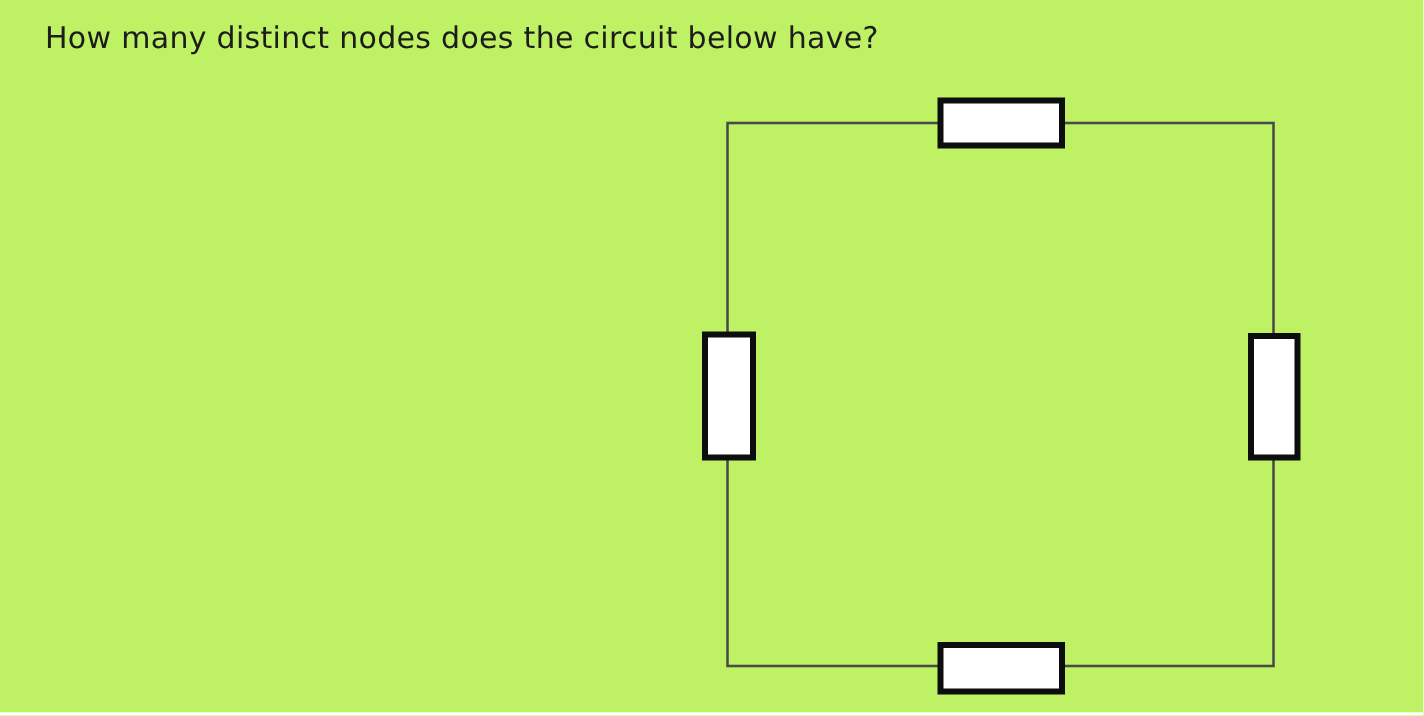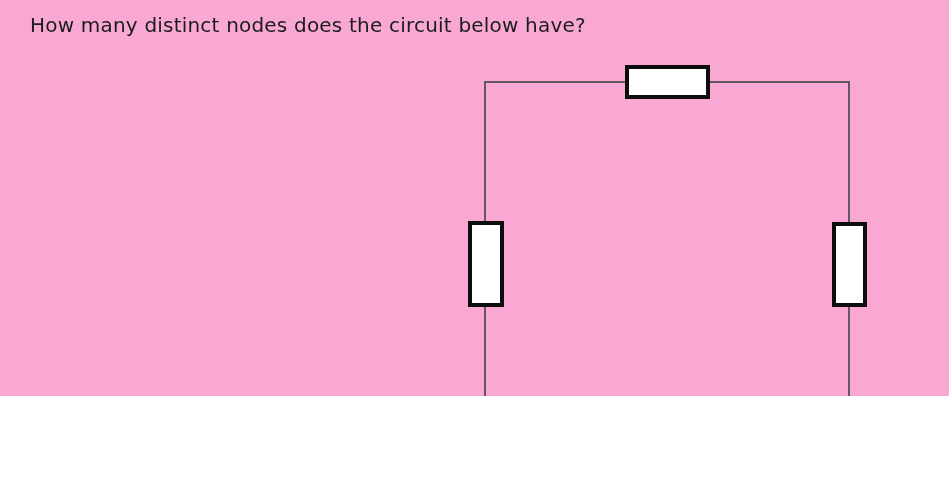--- a/index.html
+++ b/index.html
@@ -3,22 +3,22 @@
 <meta charset="utf-8">
 <style>
   html, body {
     margin: 0;
     padding: 0;
     background: #ffffff;
   }
   .page {
     position: relative;
     width: 949px;
-    height: 396px;
-    background: #f9a8d4;
+    height: 475px;
+    background: #bef264;
     overflow: hidden;
     font-family: "Liberation Sans", sans-serif;
   }
   .question {
     position: absolute;
     left: 30px;
     top: 12px;
     margin: 0;
     font-size: 20px;
     line-height: 1.3;

